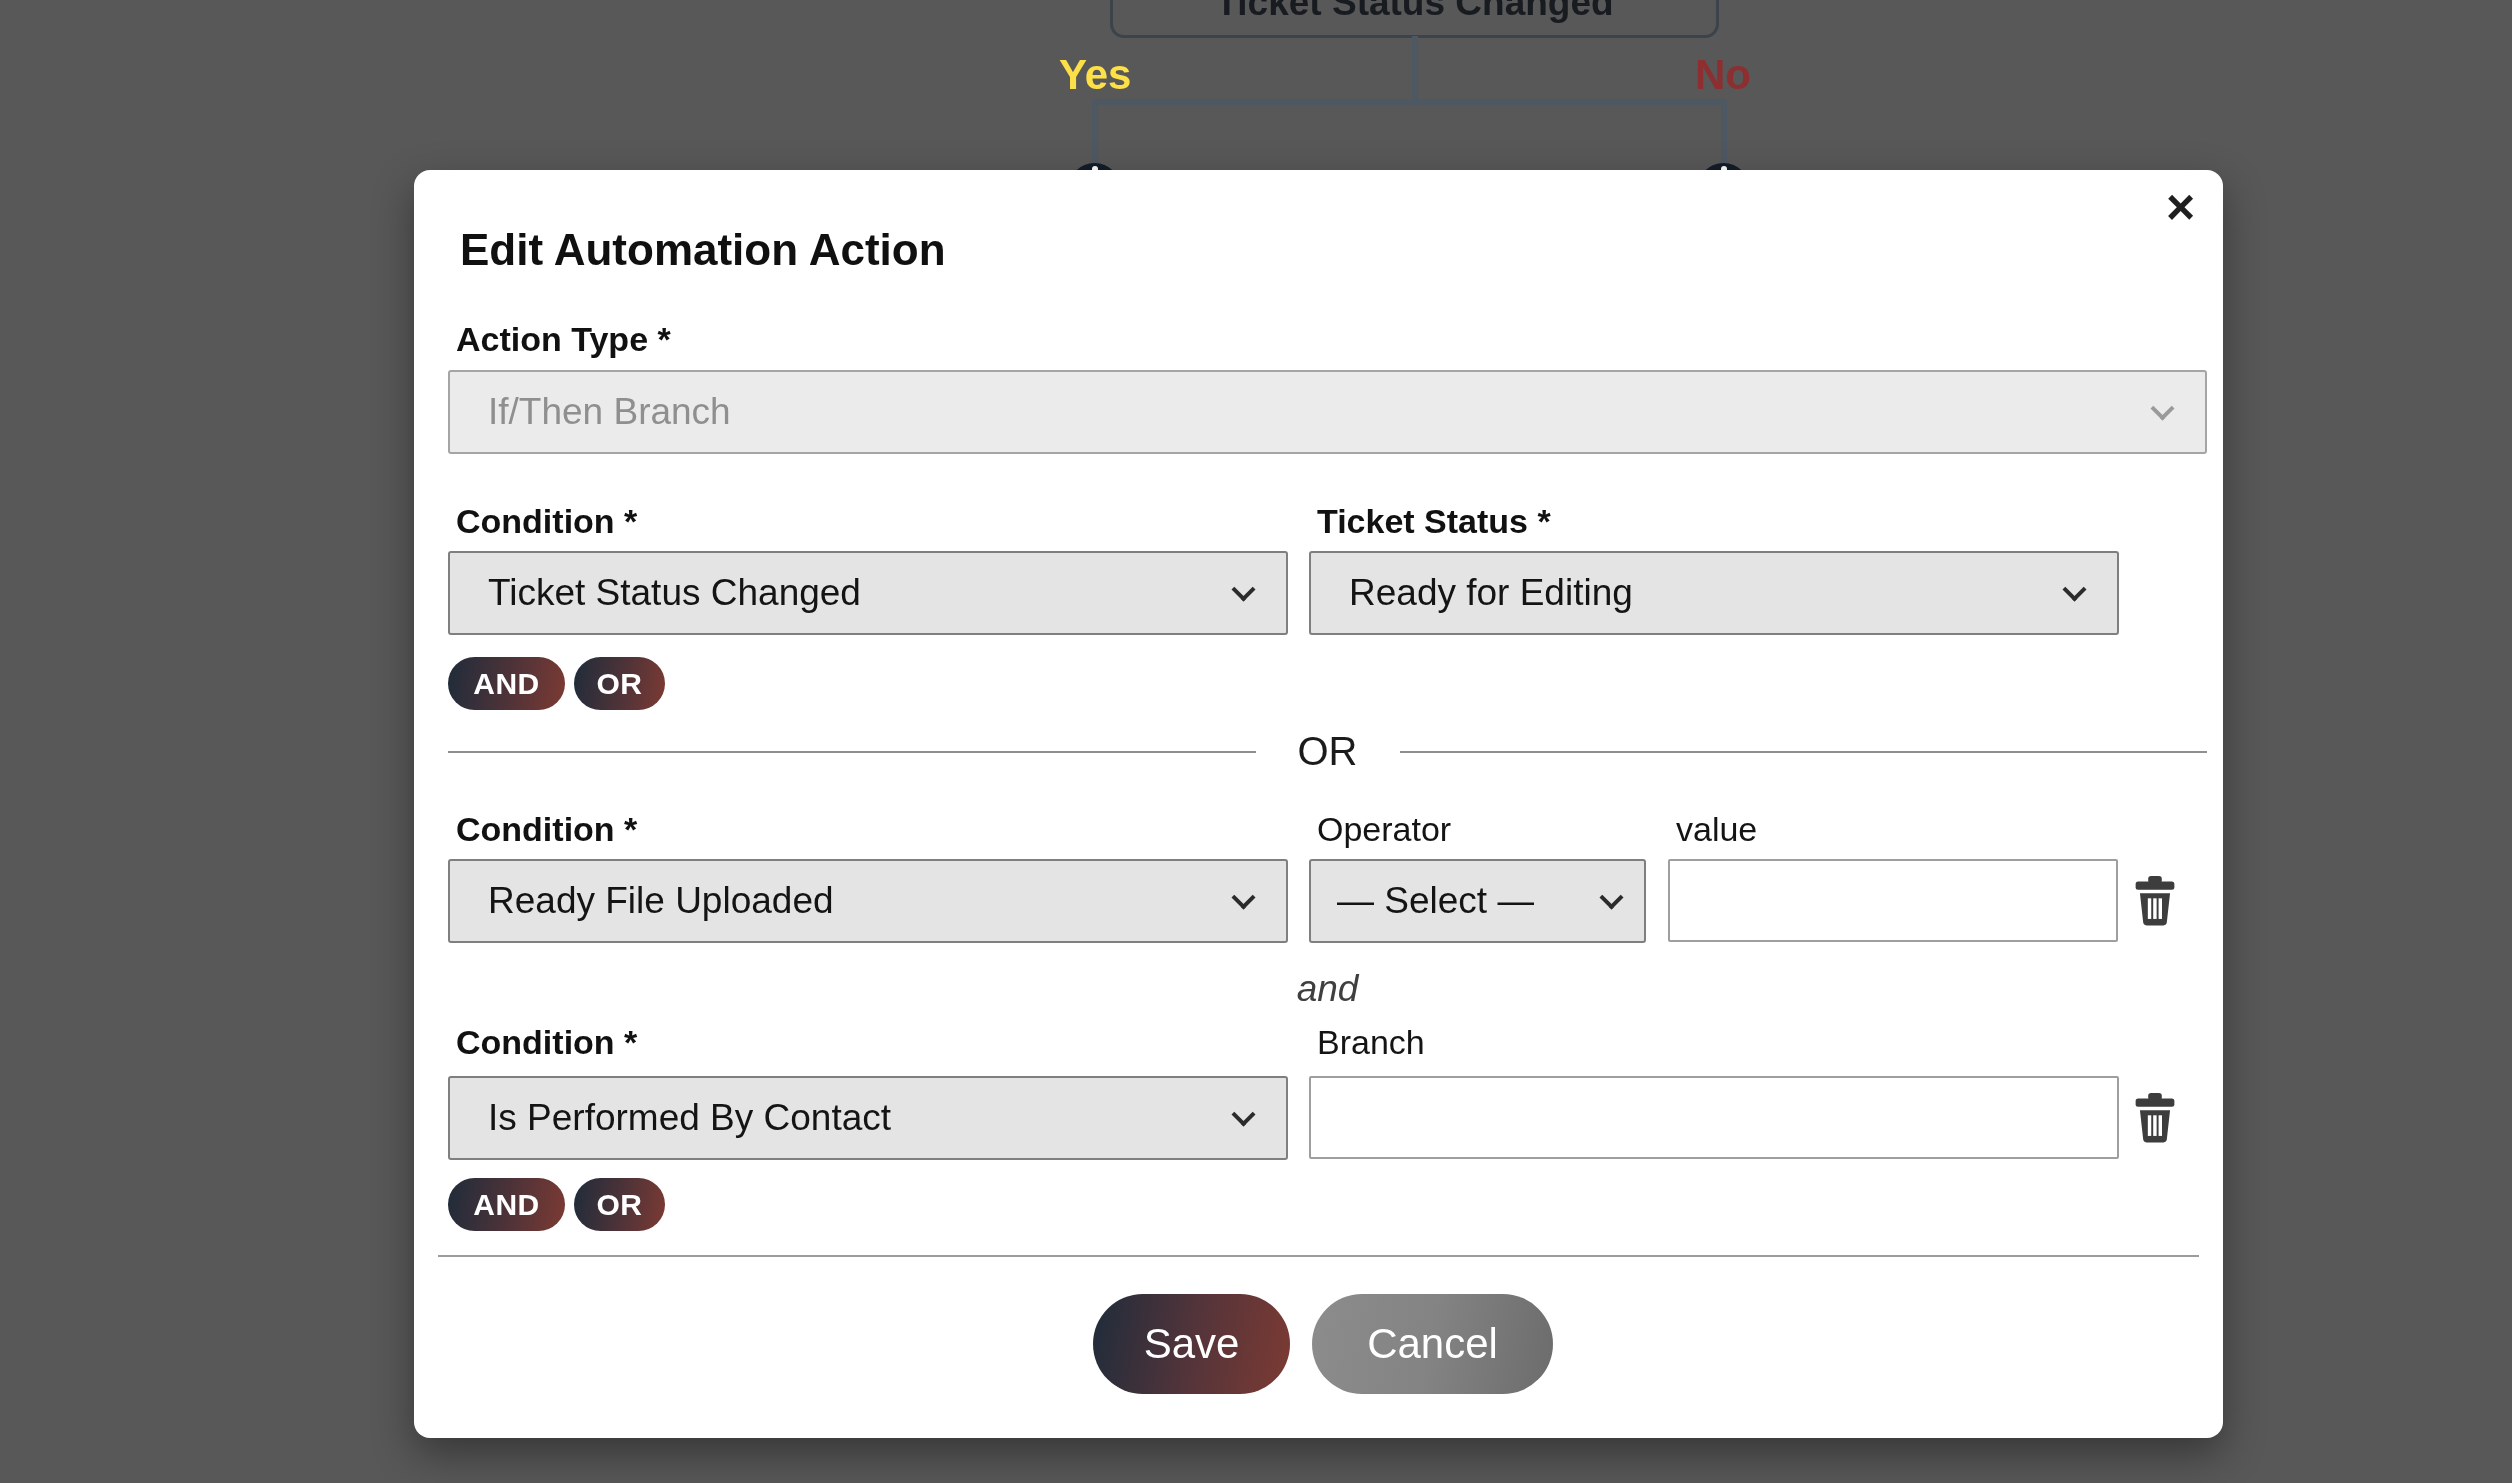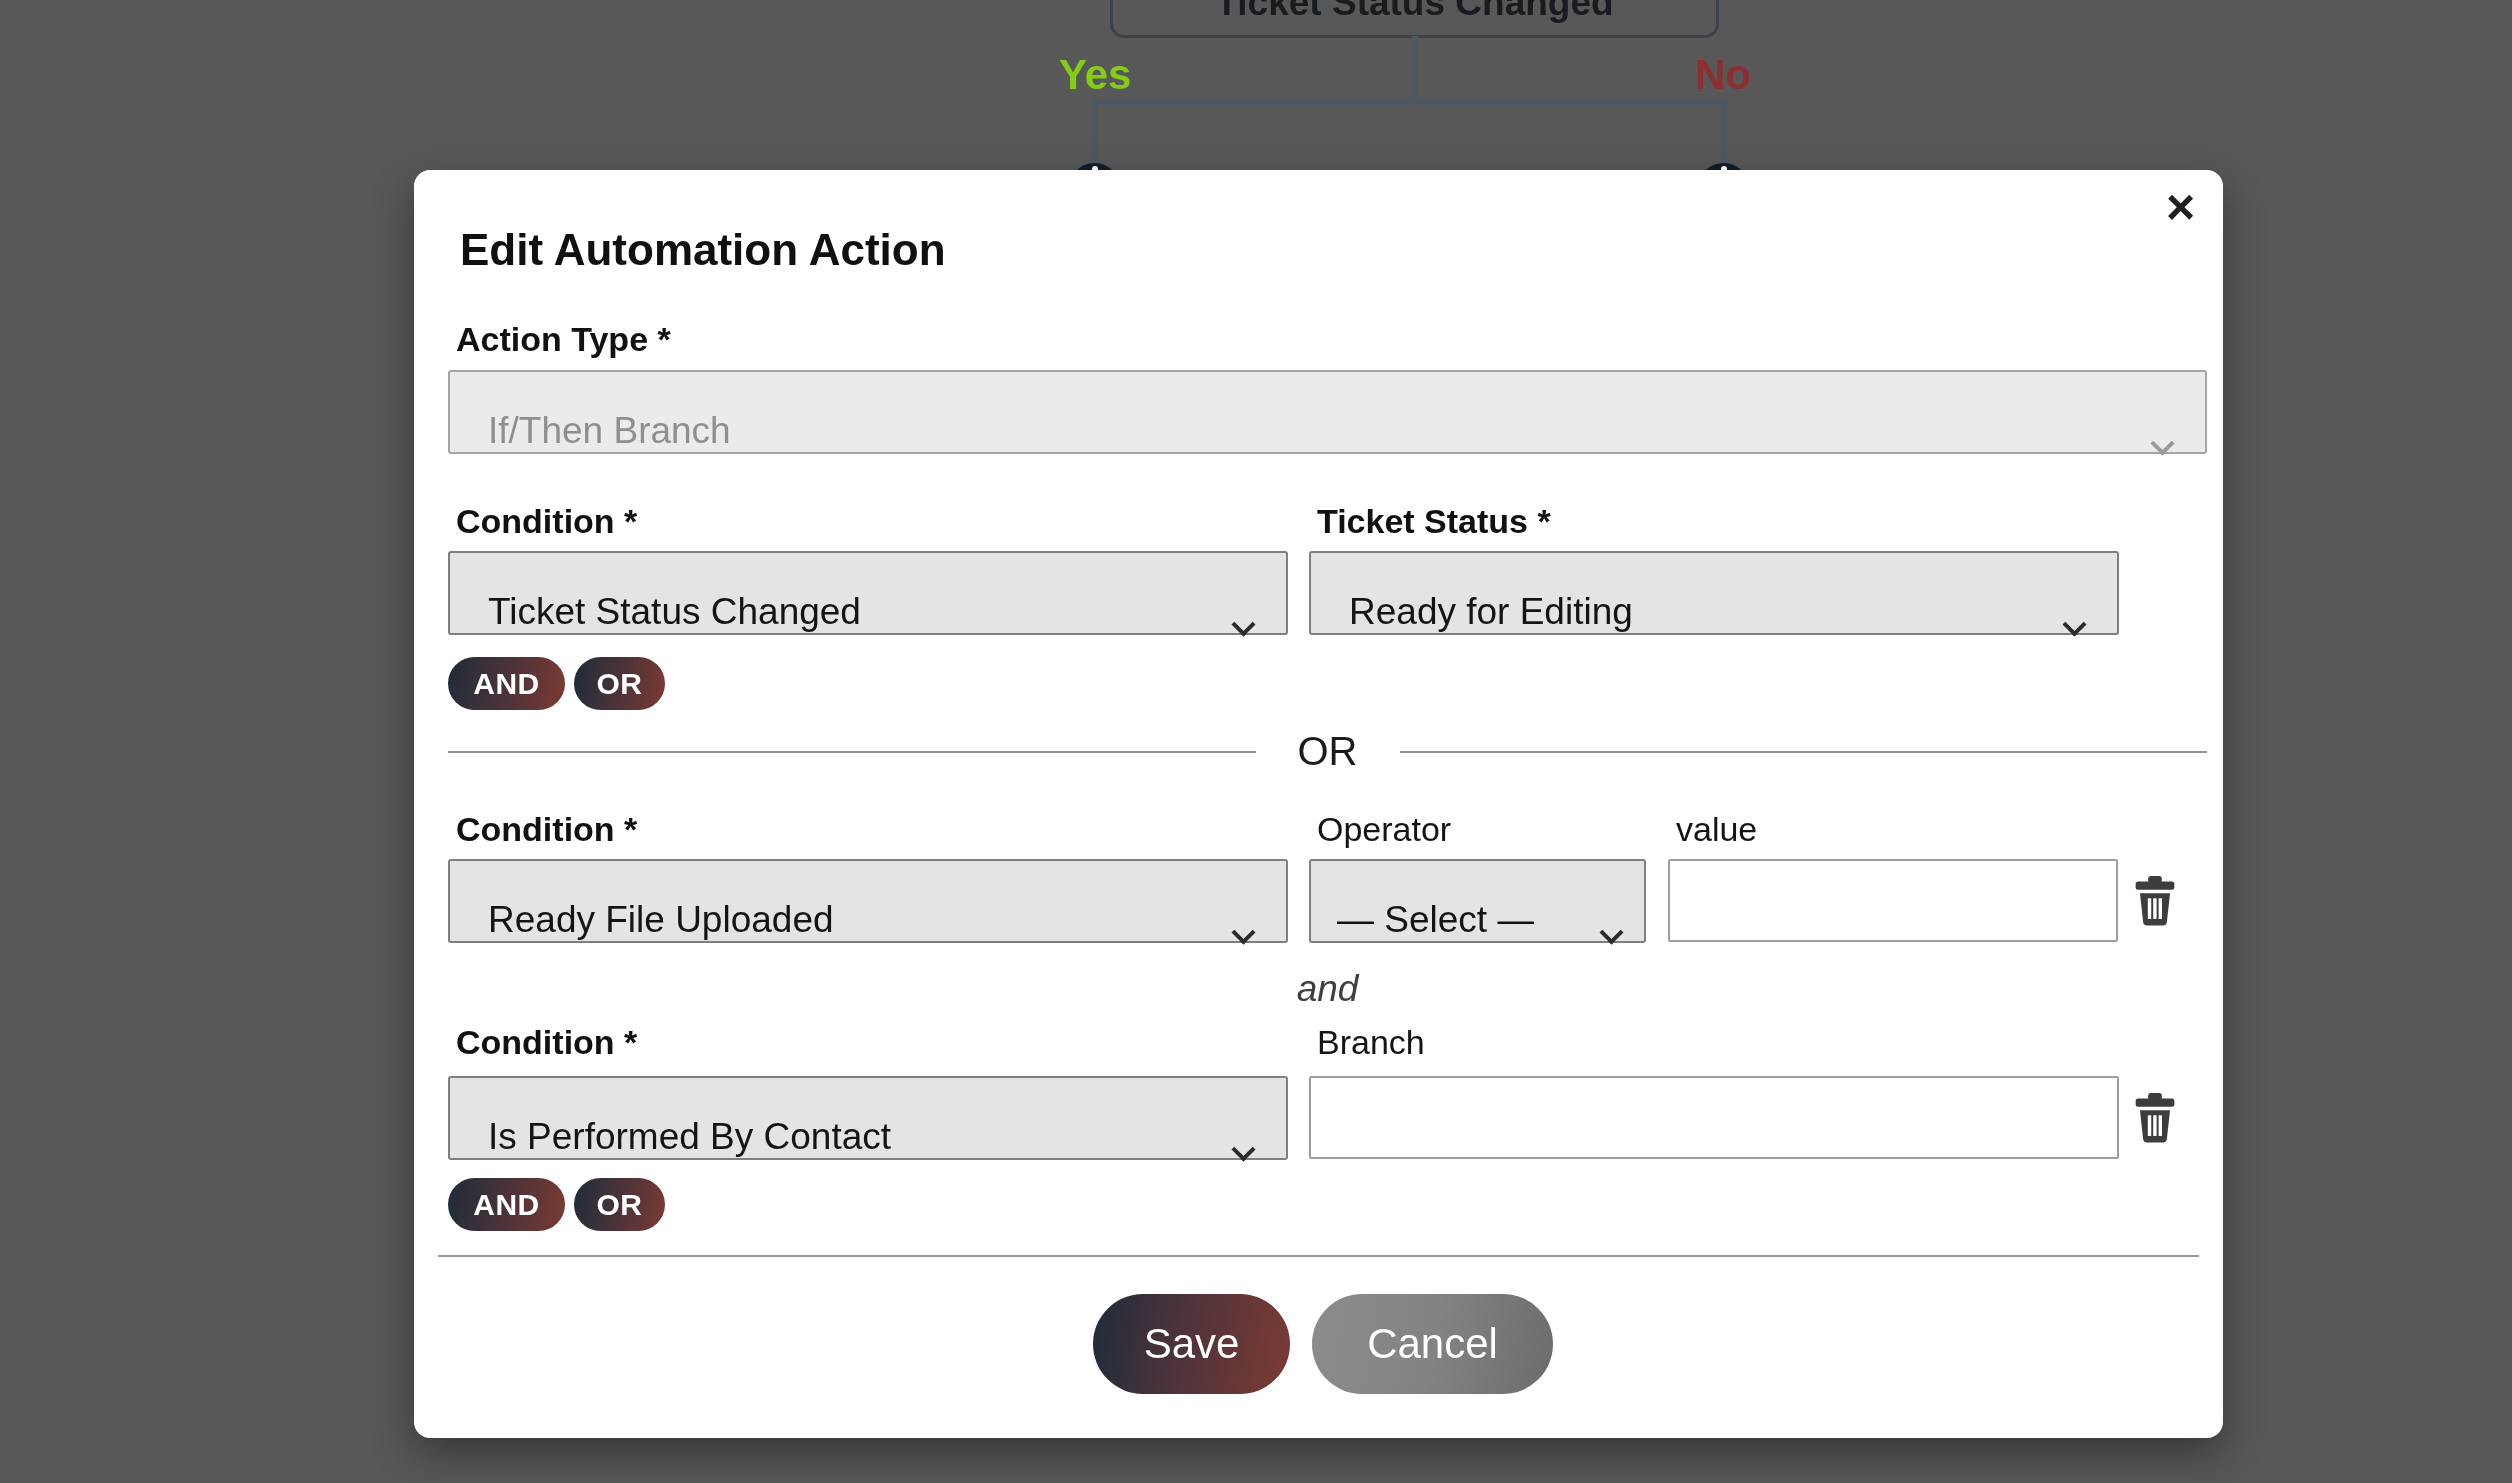--- a/index.html
+++ b/index.html
@@ -42,21 +42,21 @@
   }
   .modal-title {
     position:absolute; left:46px; top:55px;
     font-size:44px; font-weight:700; color:#101010;
   }
   .lbl-bold { position:absolute; font-size:34px; font-weight:700; color:#111; white-space:nowrap; }
   .lbl-reg  { position:absolute; font-size:34px; font-weight:400; color:#141414; white-space:nowrap; }
   .select {
     position:absolute; height:84px; background:#e4e4e4;
     border:2px solid #7f7f7f; border-radius:3px;
-    display:flex; align-items:flex-end; justify-content:space-between;
+    display:flex; align-items:center; justify-content:space-between;
     padding:0 34px 0 38px; cursor:pointer;
   }
   .select .val { font-size:37px; color:#141414; white-space:nowrap; overflow:hidden; }
   .chev {
     width:17px; height:17px; flex:0 0 auto; margin-top:-8px;
     border-left:4px solid #2b2b2b; border-bottom:4px solid #2b2b2b;
     transform:rotate(-45deg);
   }
   .select.disabled { background:#ebebeb; border-color:#a5a5a5; cursor:default; }
   .select.disabled .val { color:#8f8f8f; }
@@ -105,21 +105,21 @@
 <body>
 
 <div>
   <div class="flow-box">
     <div class="flow-box-label">Ticket Status Changed</div>
   </div>
   <div class="flow-line" style="left:1412px;top:36px;width:6px;height:66px;"></div>
   <div class="flow-line" style="left:1092px;top:99px;width:635px;height:6px;"></div>
   <div class="flow-line" style="left:1092px;top:99px;width:6px;height:71px;"></div>
   <div class="flow-line" style="left:1721px;top:99px;width:6px;height:71px;"></div>
-  <div class="branch-label" style="left:1059px;color:#84cc16;">Yes</div>
+  <div class="branch-label" style="left:1059px;color:#fde047;">Yes</div>
   <div class="branch-label" style="left:1695px;color:#8d2f31;">No</div>
   <div class="flow-circle" style="left:1068px;">
       <span class="glyph"></span>
     </div>
   <div class="flow-circle" style="left:1697px;">
       <span class="glyph"></span>
     </div>
 </div>
 
 <div class="modal">

